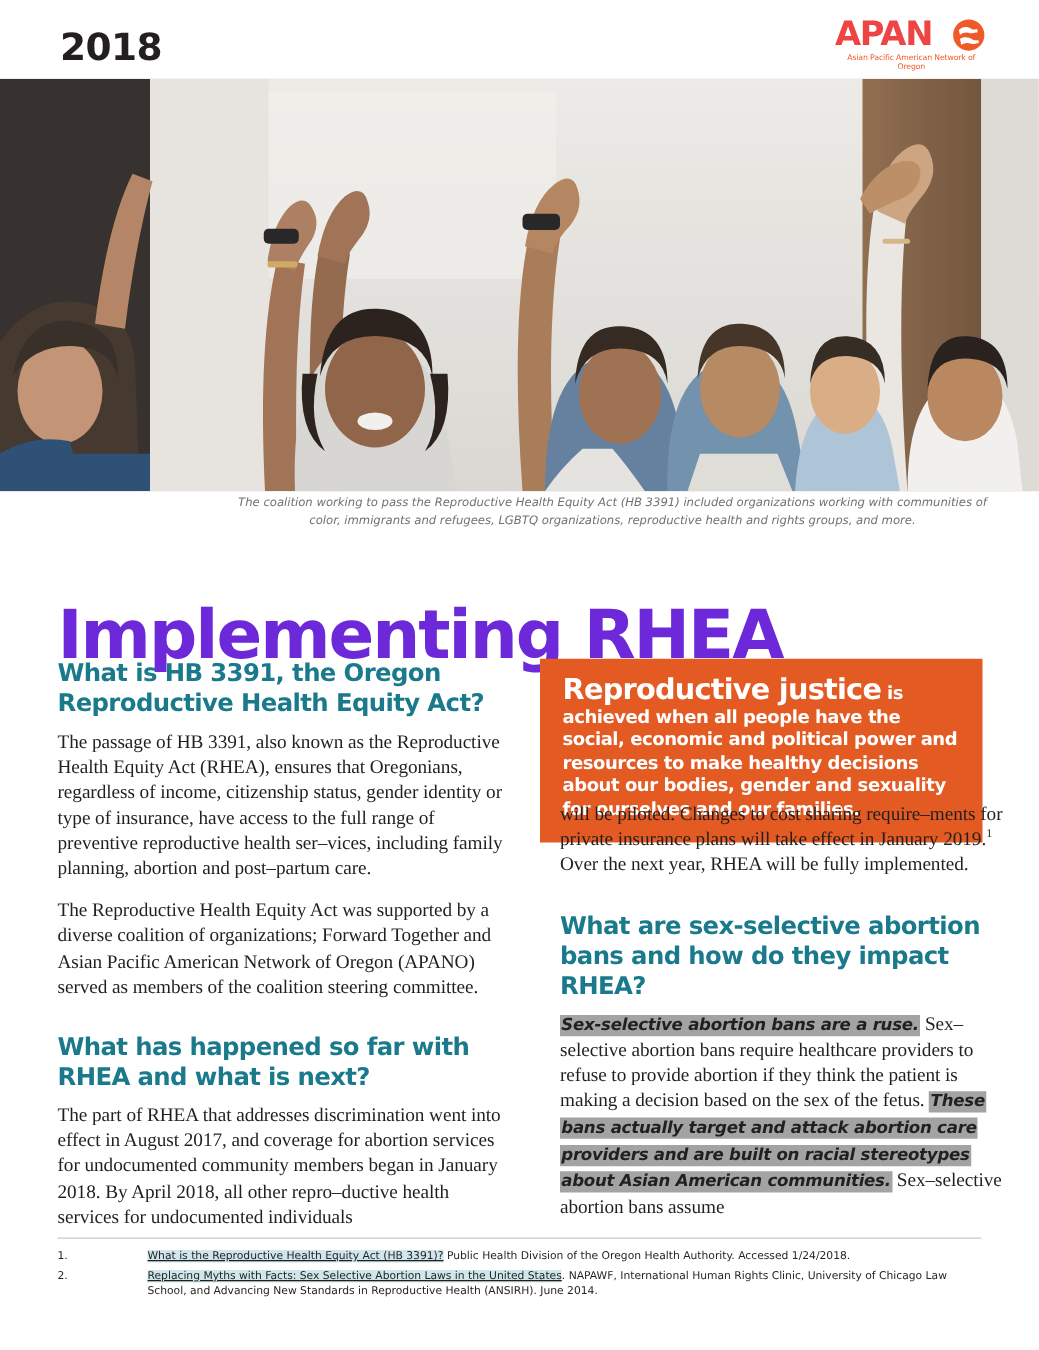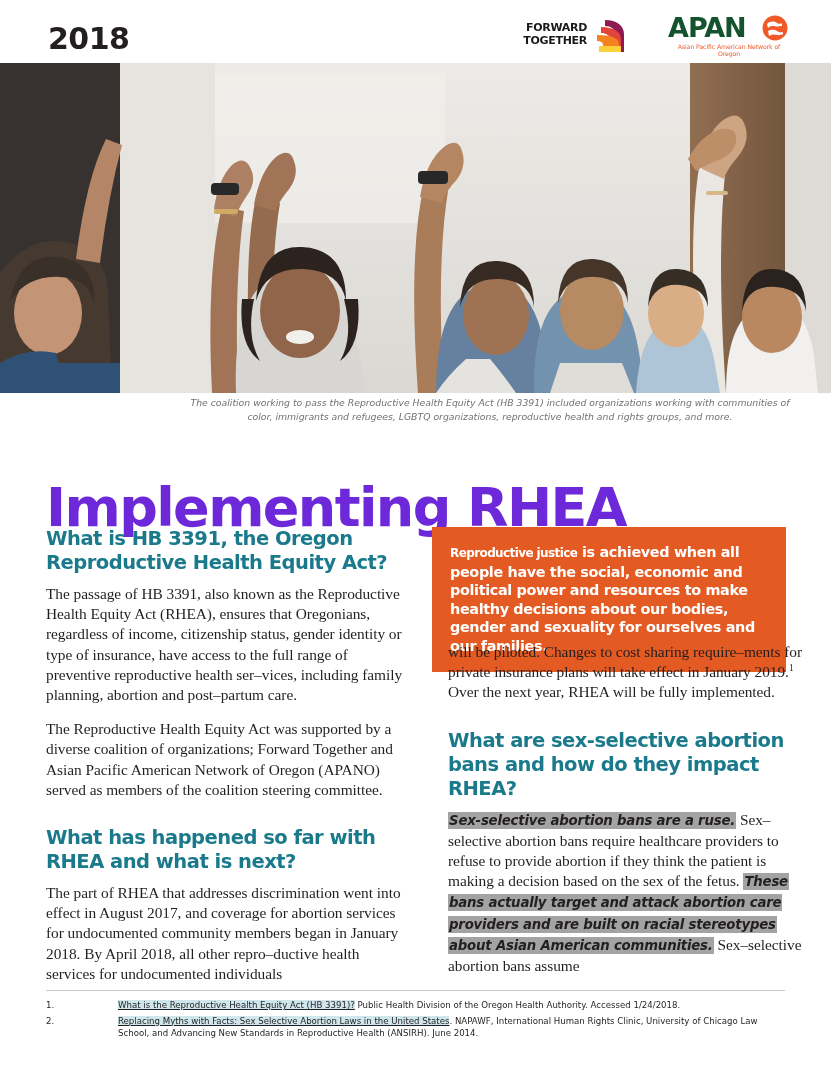--- a/index.html
+++ b/index.html
@@ -63,21 +63,21 @@
     left: 668px; top: 14px;
     width: 122px; height: 42px;
   }
   .apano-word {
     position: absolute;
     left: 0; top: 0;
     font-family: "DejaVu Sans", sans-serif;
     font-weight: bold;
     font-size: 27px;
     letter-spacing: -1px;
-    color: #14532d;
+    color: #ef4444;
     line-height: 28px;
   }
   .apano-globe {
     position: absolute;
     left: 94px; top: 1px;
     width: 26px; height: 26px;
   }
   .apano-tag {
     position: absolute;
     left: 0; top: 29px;
@@ -170,21 +170,21 @@
   .callout p {
     margin: 0;
     font-family: "DejaVu Sans", sans-serif;
     font-weight: bold;
     font-size: 14.4px;
     line-height: 18.6px;
     letter-spacing: -0.35px;
     color: #ffffff;
   }
   .callout .lead {
-    font-size: 12px;
+    font-size: 23px;
     letter-spacing: -0.6px;
   }
 
   .right-flow {
     position: absolute;
     left: 432px; top: 642px;
     width: 354px;
     margin-left: 16px;
   }
 
@@ -226,32 +226,20 @@
     text-decoration: underline;
     background: #cfe7ec;
   }
 </style>
 </head>
 <body>
 
 <div class="header">
   <div class="year">2018</div>
 
-  <div class="ft-logo">
-    <div class="ft-words">
-      <span>FORWARD</span><br>
-      <span>TOGETHER</span>
-    </div>
-    <svg class="ft-mark" viewBox="0 0 42 36">
-      <path d="M14 2 C26 2, 33 8, 33 16 L33 34 L24 34 L24 16 C24 11, 20 8, 14 8 Z" fill="#8d1b52"></path>
-      <path d="M10 9 C23 9, 30 14, 30 21 L30 34 L19 34 L19 22 C19 17, 15 15, 10 15 Z" fill="#e2453c"></path>
-      <path d="M6 17 C20 17, 28 20, 28 26 L28 34 L12 34 L12 27 C12 24, 9 23, 6 23 Z" fill="#f58220"></path>
-      <rect x="8" y="28" width="22" height="6" fill="#f9d23b"></rect>
-    </svg>
-  </div>
 
   <div class="apano-logo">
     <div class="apano-word">APAN</div>
     <svg class="apano-globe" viewBox="0 0 26 26">
       <circle cx="13" cy="13" r="12.5" fill="#f05a28"></circle>
       <path d="M5 9 C8 6, 12 6, 15 8 C17 9.5, 18 8, 20 8.5 L20 11 C17 11, 16 12, 14 11.5 C11 10.5, 8 11, 6 13 Z" fill="#ffffff"></path>
       <path d="M6 16 C9 14, 13 14.5, 16 16.5 C18 17.8, 19 17, 21 17.3 L21 19.5 C18 19.5, 17 20.5, 15 20 C12 19, 9 19.5, 7 21 Z" fill="#ffffff"></path>
     </svg>
     <div class="apano-tag">Asian Pacific American Network of Oregon</div>
   </div>

